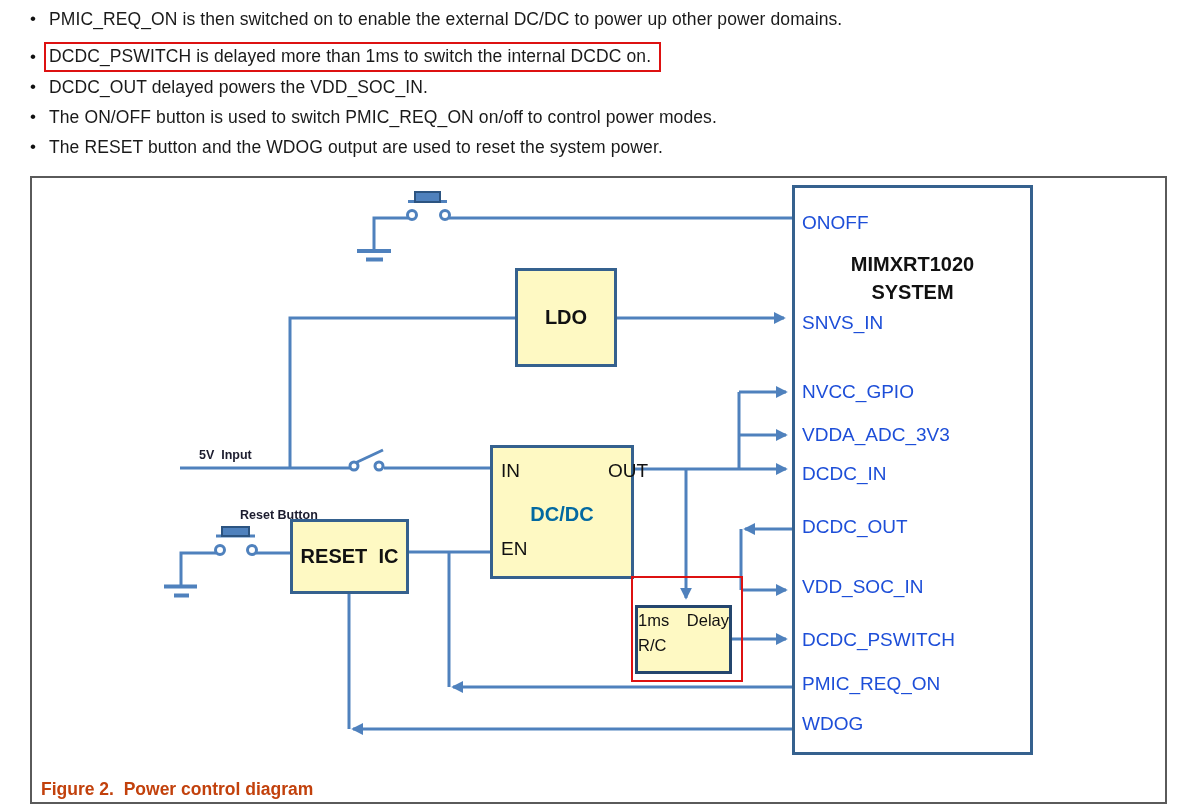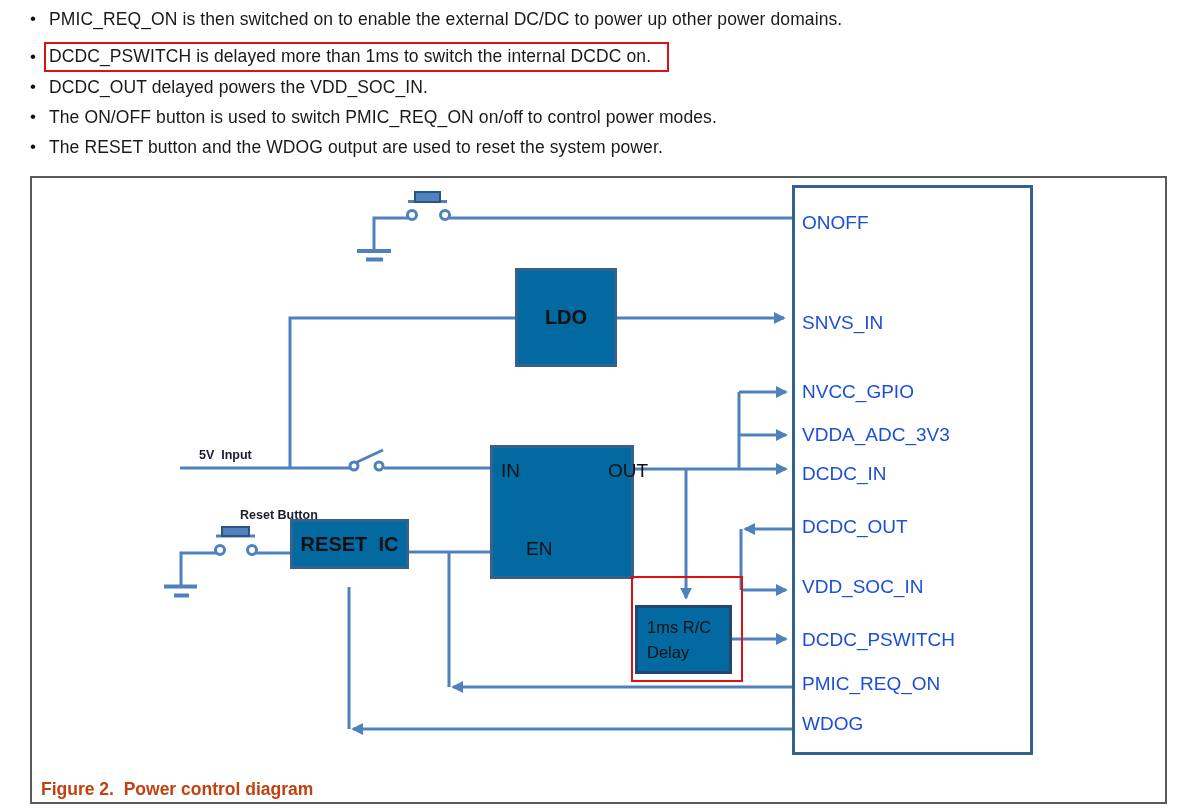--- a/index.html
+++ b/index.html
@@ -6,44 +6,44 @@
   body{
     width:1203px;height:812px;position:relative;background:#ffffff;
     font-family:"Liberation Sans", sans-serif;color:#1a1a1a;overflow:hidden;
   }
   
   .bullets{position:absolute;left:30px;top:0;width:1160px;}
   .bullet-row{position:absolute;left:0;height:26px;display:flex;align-items:center;white-space:pre;}
   .bullet-dot{width:19px;font-size:17px;color:#111;}
   .bullet-text{font-size:17.5px;letter-spacing:0.1px;}
   .bullet-row.hl .bullet-text{
-    border:2px solid #dd1111;padding:2px 16px 3px 3px;margin-left:-5px;
+    border:2px solid #dd1111;padding:2px 8px 3px 3px;margin-left:-5px;
   }
   
   .figure{
     position:absolute;left:30px;top:176px;width:1137px;height:628px;
     border:2px solid #5a5a5a;box-sizing:border-box;background:#fff;
   }
   .figure svg{position:absolute;left:0;top:0;}
   .dbox{
-    position:absolute;box-sizing:border-box;border:3px solid #35618e;background:#0369a1;
+    position:absolute;box-sizing:border-box;border:3px solid #35618e;background:#fef9c3;
     display:flex;align-items:center;justify-content:center;
   }
   .dbox .big{font-weight:bold;font-size:20px;color:#111;white-space:pre;}
   .ldo-box{left:483px;top:90px;width:102px;height:99px;}
   .dcdc-box{left:458px;top:267px;width:144px;height:134px;}
-  .reset-box{left:258px;top:341px;width:119px;height:50px;}
+  .reset-box{left:258px;top:341px;width:119px;height:75px;}
   .delay-box{left:603px;top:427px;width:97px;height:69px;border-color:#24466e;
-             flex-direction:column;align-items:flex-start;justify-content:center;padding-left:9px;}
+             flex-direction:row;align-items:flex-start;justify-content:center;}
   .delay-box .dl{font-size:16.5px;color:#111;line-height:25px;}
   .system-box{left:760px;top:7px;width:241px;height:570px;background:transparent;}
   .pin-in{position:absolute;font-size:19px;color:#111;}
   .dcdc-in{left:469px;top:282px;}
   .dcdc-out{left:576px;top:282px;}
-  .dcdc-en{left:494px;top:360px;}
+  .dcdc-en{left:469px;top:360px;}
   .dcdc-title{position:absolute;left:458px;top:325px;width:144px;text-align:center;
               font-weight:bold;font-size:20px;color:#0369a1;}
   .sys-title{position:absolute;left:760px;top:72px;width:241px;text-align:center;
              font-weight:bold;font-size:20px;line-height:28px;color:#111;white-space:pre-line;}
   .pin-label{position:absolute;left:770px;font-size:19px;color:#1d4ed8;height:22px;line-height:22px;}
   .small-label{position:absolute;font-weight:bold;font-size:12.5px;color:#1c1c2e;white-space:pre;}
   .lbl-5v{left:167px;top:270px;}
   .lbl-reset{left:176px;top:330px;padding-left:32px;}
   .red-rect{position:absolute;left:599px;top:398px;width:112px;height:106px;
             border:2.5px solid #dd1111;box-sizing:border-box;background:transparent;}
@@ -170,20 +170,22 @@
     <span class="big">RESET  IC</span>
   </div>
 
   <div class="red-rect"></div>
   <div class="dbox delay-box">
     <span class="dl">1ms R/C</span>
     <span class="dl">Delay</span>
   </div>
 
   <div class="dbox system-box"></div>
+  <div class="sys-title">MIMXRT1020
+SYSTEM</div>
 
   <div class="pin-label" style="top:34px">ONOFF</div>
   <div class="pin-label" style="top:134px">SNVS_IN</div>
   <div class="pin-label" style="top:203px">NVCC_GPIO</div>
   <div class="pin-label" style="top:246px">VDDA_ADC_3V3</div>
   <div class="pin-label" style="top:285px">DCDC_IN</div>
   <div class="pin-label" style="top:338px">DCDC_OUT</div>
   <div class="pin-label" style="top:398px">VDD_SOC_IN</div>
   <div class="pin-label" style="top:451px">DCDC_PSWITCH</div>
   <div class="pin-label" style="top:495px">PMIC_REQ_ON</div>

